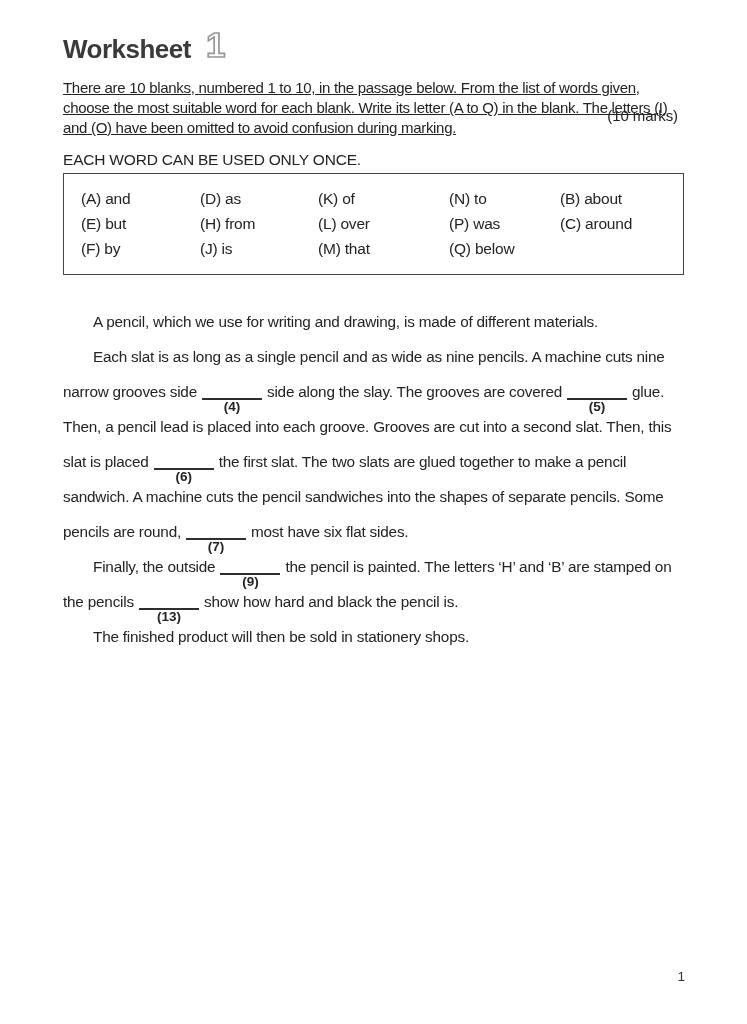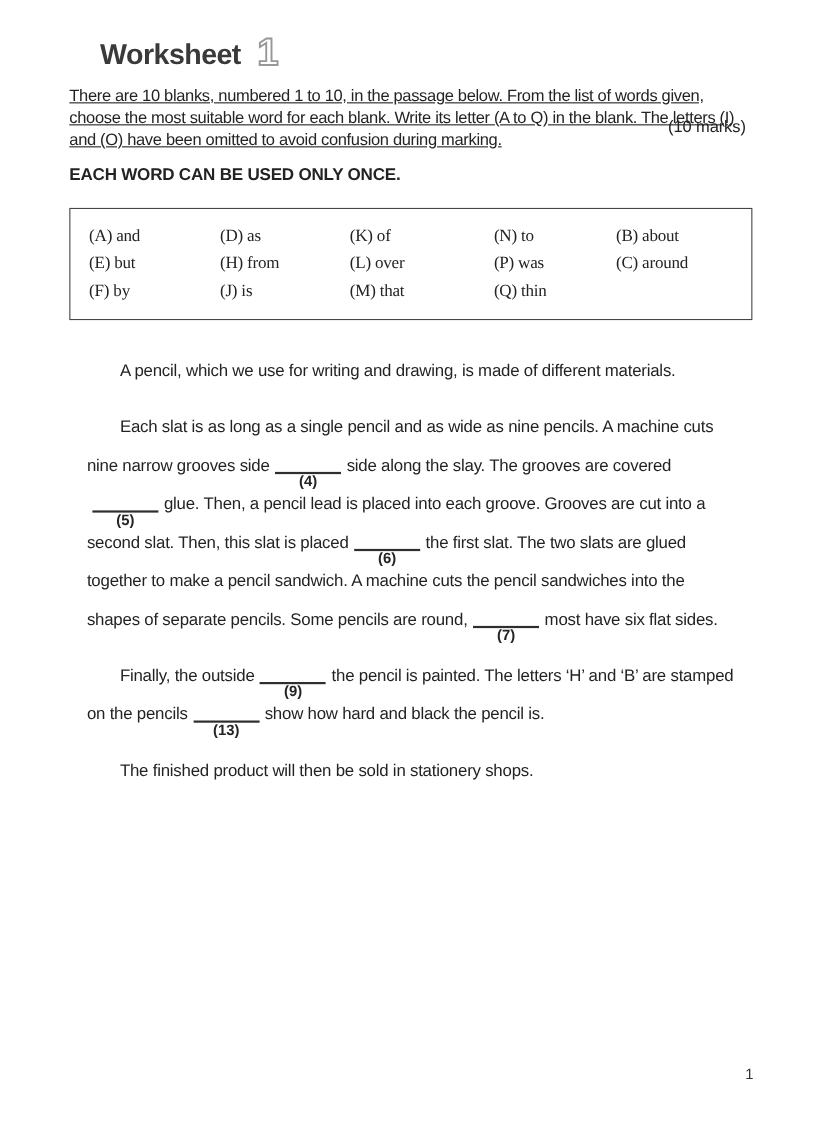--- a/index.html
+++ b/index.html
@@ -9,58 +9,58 @@
     position: relative;
     overflow: hidden;
     font-family: "Liberation Sans", sans-serif;
     color: #232323;
   }
   .content {
     position: absolute;
     left: 63px; top: 32px;
     width: 621px;
   }
-  .title-row { display: flex; align-items: flex-end; gap: 15px; margin-left: 28px; }
+  .title-row { display: flex; align-items: flex-start; gap: 15px; }
   .title {
     font-size: 26px; font-weight: bold; color: #3a3a3a; letter-spacing: -0.5px;
     line-height: 34px;
   }
   .title-num {
     font-size: 35px; font-weight: bold; line-height: 36px;
     color: #ffffff;
     -webkit-text-stroke: 1.7px #979797;
     margin-top: -5px;
   }
   .instructions {
     position: relative;
     margin: 12px 0 0 0;
     font-size: 15px; line-height: 20px; letter-spacing: -0.3px; text-decoration: underline;
   }
   .marks { position: absolute; right: 6px; bottom: 12px; letter-spacing: -0.1px; }
   .rule {
     margin: 13px 0 0 0;
-    font-weight: bold; font-size: 15.5px; letter-spacing: -0.2px;
+    font-weight: normal; font-size: 15.5px; letter-spacing: -0.2px;
   }
   .word-bank {
-    margin-top: 20px;
+    margin-top: 4px;
     border: 1.5px solid #454545;
     padding: 12px 6px 13px 17px;
     display: grid;
     grid-template-columns: 119px 118px 131px 111px auto;
     line-height: 25px;
-    font-size: 15.5px; letter-spacing: -0.2px; font-family: Liberation Serif, serif;
+    font-size: 15.5px; letter-spacing: -0.2px;
   }
   .bank-cell { white-space: nowrap; }
   .passage {
     margin-top: 29px;
     font-size: 15.3px;
     line-height: 35px;
     letter-spacing: -0.2px;
   }
-  .para { margin: 16px; text-indent: 30px; }
+  .para { margin: 0; text-indent: 30px; }
   .blank {
     display: inline-block;
     position: relative;
     width: 60px; height: 15px;
     border-bottom: 2px solid #2e2e2e;
     margin: 0 5px;
     vertical-align: -3px;
     text-indent: 0;
   }
   .blank-num {
@@ -101,21 +101,21 @@
       <span class="bank-cell">(N) to</span>
       <span class="bank-cell">(B) about</span>
       <span class="bank-cell">(E) but</span>
       <span class="bank-cell">(H) from</span>
       <span class="bank-cell">(L) over</span>
       <span class="bank-cell">(P) was</span>
       <span class="bank-cell">(C) around</span>
       <span class="bank-cell">(F) by</span>
       <span class="bank-cell">(J) is</span>
       <span class="bank-cell">(M) that</span>
-      <span class="bank-cell">(Q) thin</span>
+      <span class="bank-cell">(Q) below</span>
     </div>
 
   <div class="passage">
       <p class="para">A pencil, which we use for writing and drawing, is made of different materials.</p>
       <p class="para">Each slat is as long as a single pencil and as wide as nine pencils. A machine cuts nine narrow grooves side<span class="blank"><span class="blank-num">(4)</span></span>side along the slay. The grooves are covered<span class="blank"><span class="blank-num">(5)</span></span>glue. Then, a pencil lead is placed into each groove. Grooves are cut into a second slat. Then, this slat is placed<span class="blank"><span class="blank-num">(6)</span></span>the first slat. The two slats are glued together to make a pencil sandwich. A machine cuts the pencil sandwiches into the shapes of separate pencils. Some pencils are round,<span class="blank"><span class="blank-num">(7)</span></span>most have six flat sides.</p>
       <p class="para">Finally, the outside<span class="blank"><span class="blank-num">(9)</span></span>the pencil is painted. The letters ‘H’ and ‘B’ are stamped on the pencils<span class="blank"><span class="blank-num">(13)</span></span>show how hard and black the pencil is.</p>
       <p class="para">The finished product will then be sold in stationery shops.</p>
     </div>
 
 </div>

